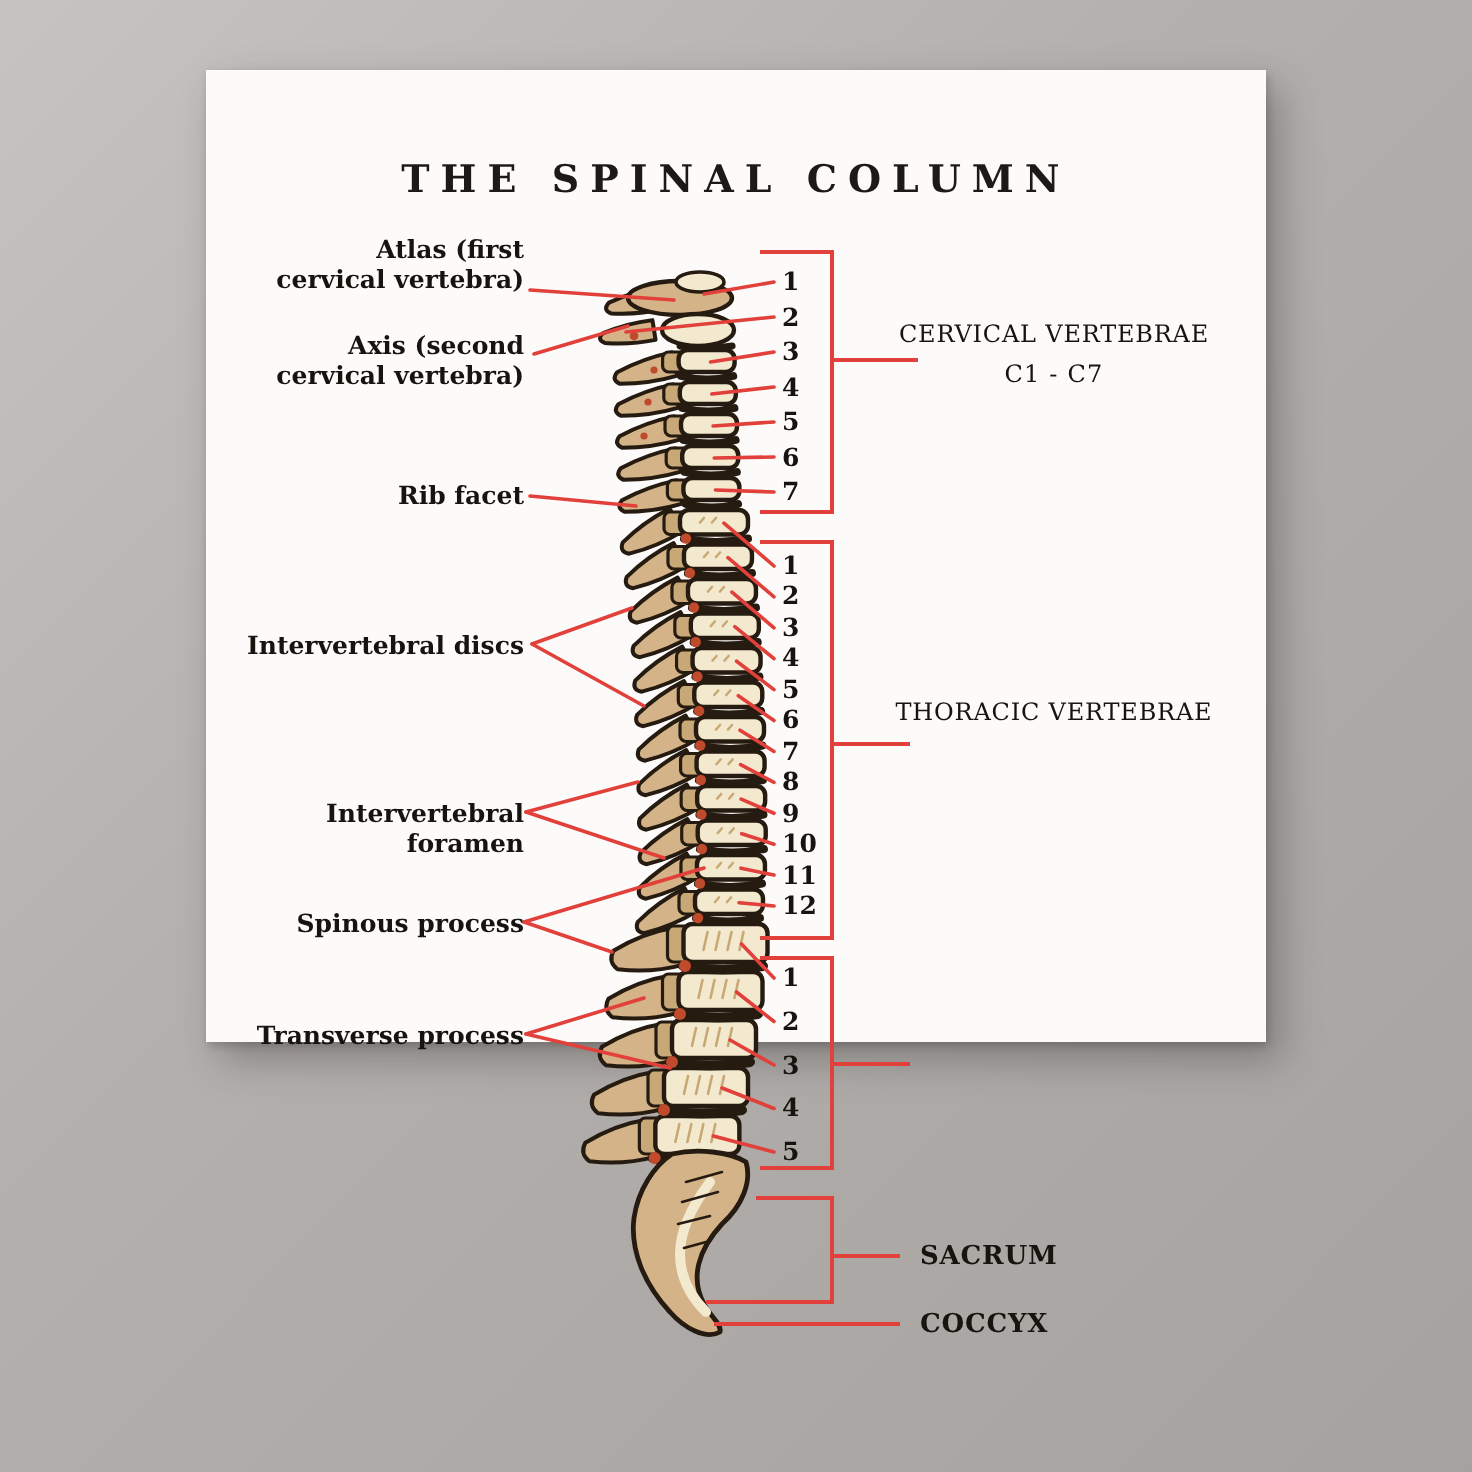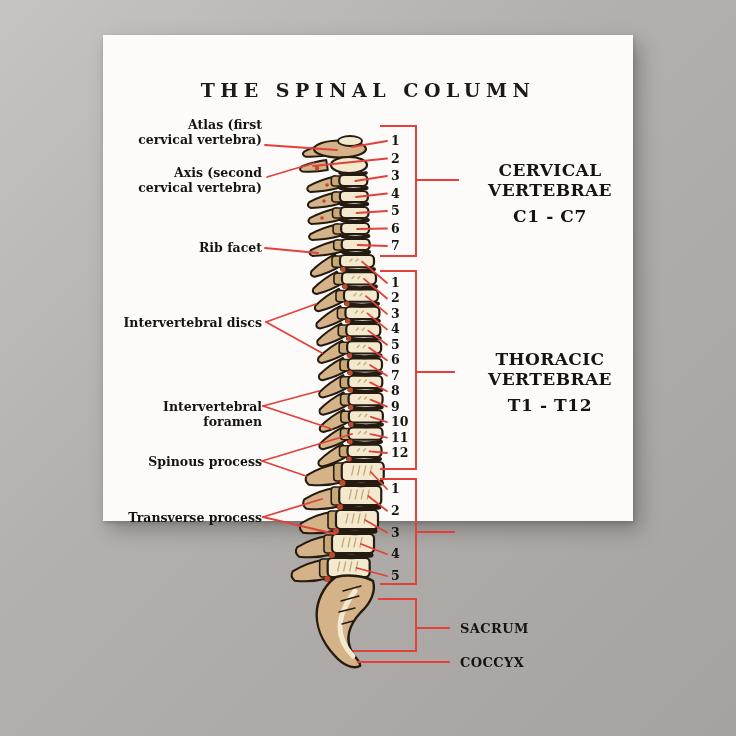--- a/index.html
+++ b/index.html
@@ -28,21 +28,21 @@
     position:absolute; left:288px; display:flex; flex-direction:column;
     justify-content:space-between; align-items:flex-start;
   }
   .num { height:14px; line-height:14px; font-size:12.5px; font-weight:bold; color:#17140f; }
   .bracket {
     position:absolute; border:2px solid #e2403a; border-left:none;
   }
   .hline { position:absolute; border-top:2px solid #e2403a; height:0; }
   .seclabel {
     position:absolute; left:334px; width:180px; text-align:center;
-    font-size:17px; font-weight:bold; color:#17140f; letter-spacing:.4px;margin-left:23px;
+    font-size:12px; font-weight:normal; color:#17140f; letter-spacing:.4px;
   }
   .seclabel .rng { margin-top:6px; letter-spacing:.6px; }
   .sideword {
     position:absolute; left:357px; font-size:13px; font-weight:bold;
     color:#17140f; line-height:15px; letter-spacing:.4px;
   }
 </style>
 </head>
 <body>
 
@@ -305,18 +305,17 @@
   <div class="hline" style="left:314px;top:496px;width:38px"></div>
   <div class="hline" style="left:314px;top:592px;width:33px"></div>
   <div class="hline" style="left:254px;top:626px;width:93px"></div>
 
   <div class="seclabel" style="top:125px">
     <div>CERVICAL VERTEBRAE</div>
     <div class="rng">C1 - C7</div>
   </div>
   <div class="seclabel" style="top:314px">
     <div>THORACIC VERTEBRAE</div>
-    <div class="rng">T1 - T12</div>
   </div>
   <div class="sideword" style="top:586px">SACRUM</div>
   <div class="sideword" style="top:620px">COCCYX</div>
 
 </div>
 
 </body></html>

